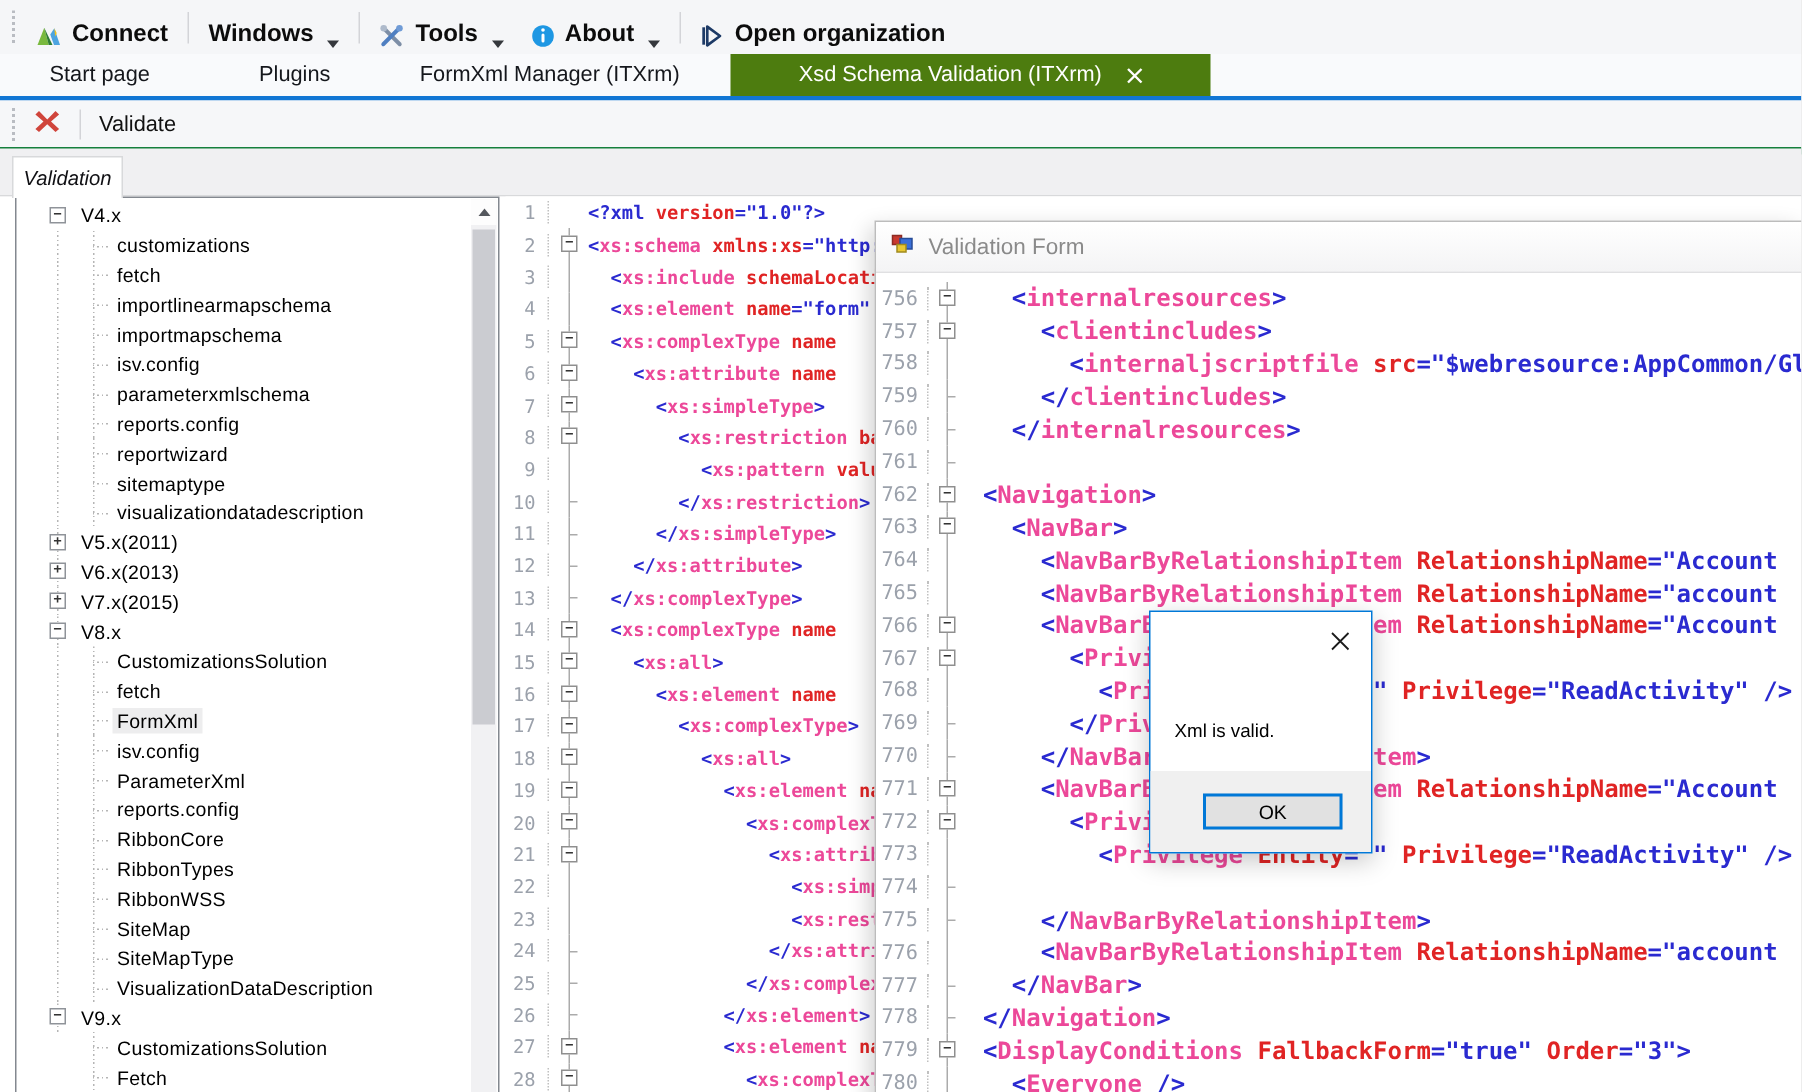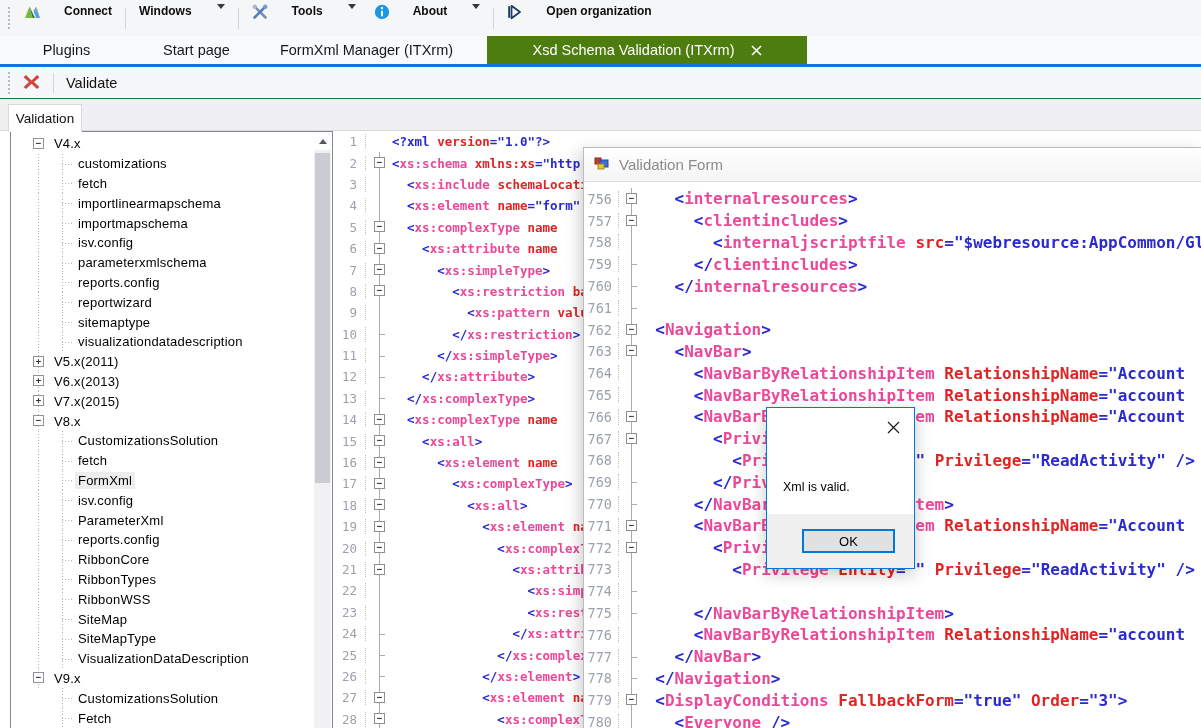--- a/index.html
+++ b/index.html
@@ -5,22 +5,22 @@
   html,body{margin:0;padding:0;background:#ddd;}
   .app{position:relative;width:1201px;height:728px;background:#fff;overflow:hidden;
        font-family:"Liberation Sans",sans-serif;color:#111;}
 
   
   .menubar{position:absolute;top:0;left:0;right:0;height:36px;background:#f5f6f8;
            border-bottom:1px solid #e2e3e6;display:flex;align-items:center;padding-left:3px;}
   .grip{width:4px;height:22px;margin:0 4px;
         background-image:repeating-linear-gradient(to bottom,#b9bcc2 0 2px,transparent 2px 4px);
         background-size:2px 100%;background-repeat:no-repeat;background-position:1px 0;}
-  .mitem{display:flex;align-items:flex-start;gap:23px;padding:0 9px;height:28px;
-         font-size:12px;font-weight:700;color:#0c0c0c;cursor:default;}
+  .mitem{display:flex;align-items:flex-end;gap:7px;padding:0 9px;height:28px;
+         font-size:16px;font-weight:700;color:#0c0c0c;cursor:default;}
   .mitem svg{display:block;}
   .caret{width:0;height:0;border-left:4px solid transparent;border-right:4px solid transparent;
          border-top:5px solid #35383d;margin-left:2px;}
   .msep{width:1px;height:21px;background:#d3d4d8;margin:0 4px;}
 
   
   .tabstrip{position:absolute;top:36px;left:0;right:0;height:31px;background:#f9fafc;display:flex;}
   .tabstrip::after{content:'';position:absolute;left:0;right:0;bottom:0;height:3px;background:#1176d4;}
   .tab{display:flex;align-items:center;justify-content:center;font-size:14.5px;color:#15171c;height:28px;}
   .tab:nth-of-type(1){width:133px;}
@@ -32,21 +32,21 @@
   
   .toolbar{position:absolute;top:67px;left:0;right:0;height:31px;background:#f6f7f9;
            border-bottom:5px solid #15803d;display:flex;align-items:center;padding-left:3px;}
   .tbtn{display:flex;align-items:center;justify-content:center;height:26px;padding:0 7px;font-size:14.5px;}
   .tsep{width:1px;height:20px;background:#d3d4d8;margin:0 5px;}
 
   
   .plugin{position:absolute;top:99px;left:0;right:0;bottom:0;background:#f0f0f2;}
   .inner-tab{position:absolute;left:8px;top:5px;width:72px;height:27px;background:#fff;
              border:1px solid #d8d9db;border-bottom:none;z-index:3;display:flex;align-items:center;
-             justify-content:center;font-size:13.5px;color:#101014;}
+             justify-content:center;font-size:13.5px;color:#101014;font-style:italic;}
   .tabline{position:absolute;top:31px;left:0;right:0;height:1px;background:#d8d9db;z-index:1;}
   .page{position:absolute;top:32px;left:0;right:0;bottom:0;background:#fff;z-index:2;}
 
   
   .treebox{position:absolute;left:10px;top:0;width:321px;height:700px;background:#fff;
            border:1px solid #83888f;overflow:hidden;}
   .trows{position:absolute;left:0;top:2px;right:18px;}
   .trow{position:relative;height:19.8px;display:flex;align-items:center;font-size:13px;letter-spacing:.2px;color:#000;}
   .trow .lbl{white-space:nowrap;padding:1px 3px;}
   .trow.d0 .lbl{margin-left:40px;}
@@ -173,24 +173,24 @@
               <rect x="1.2" y="2.2" width="1.8" height="11.6" fill="#1d3a66"></rect>
             </svg>
           </span>
           <span>Open organization</span>
         </div>
       </div>
   </div>
 
   <div class="tabstrip" id="tabstrip">
       <div class="tab">
-        <span>Plugins</span>
+        <span>Start page</span>
       </div>
       <div class="tab">
-        <span>Start page</span>
+        <span>Plugins</span>
       </div>
       <div class="tab">
         <span>FormXml Manager (ITXrm)</span>
       </div>
       <div class="tab active">
         <span>Xsd Schema Validation (ITXrm)</span>
         <span class="closex">
           <svg width="11" height="11" viewBox="0 0 11 11">
             <path d="M1 1 L10 10 M10 1 L1 10" stroke="#fff" stroke-width="1.6" fill="none"></path>
           </svg>

